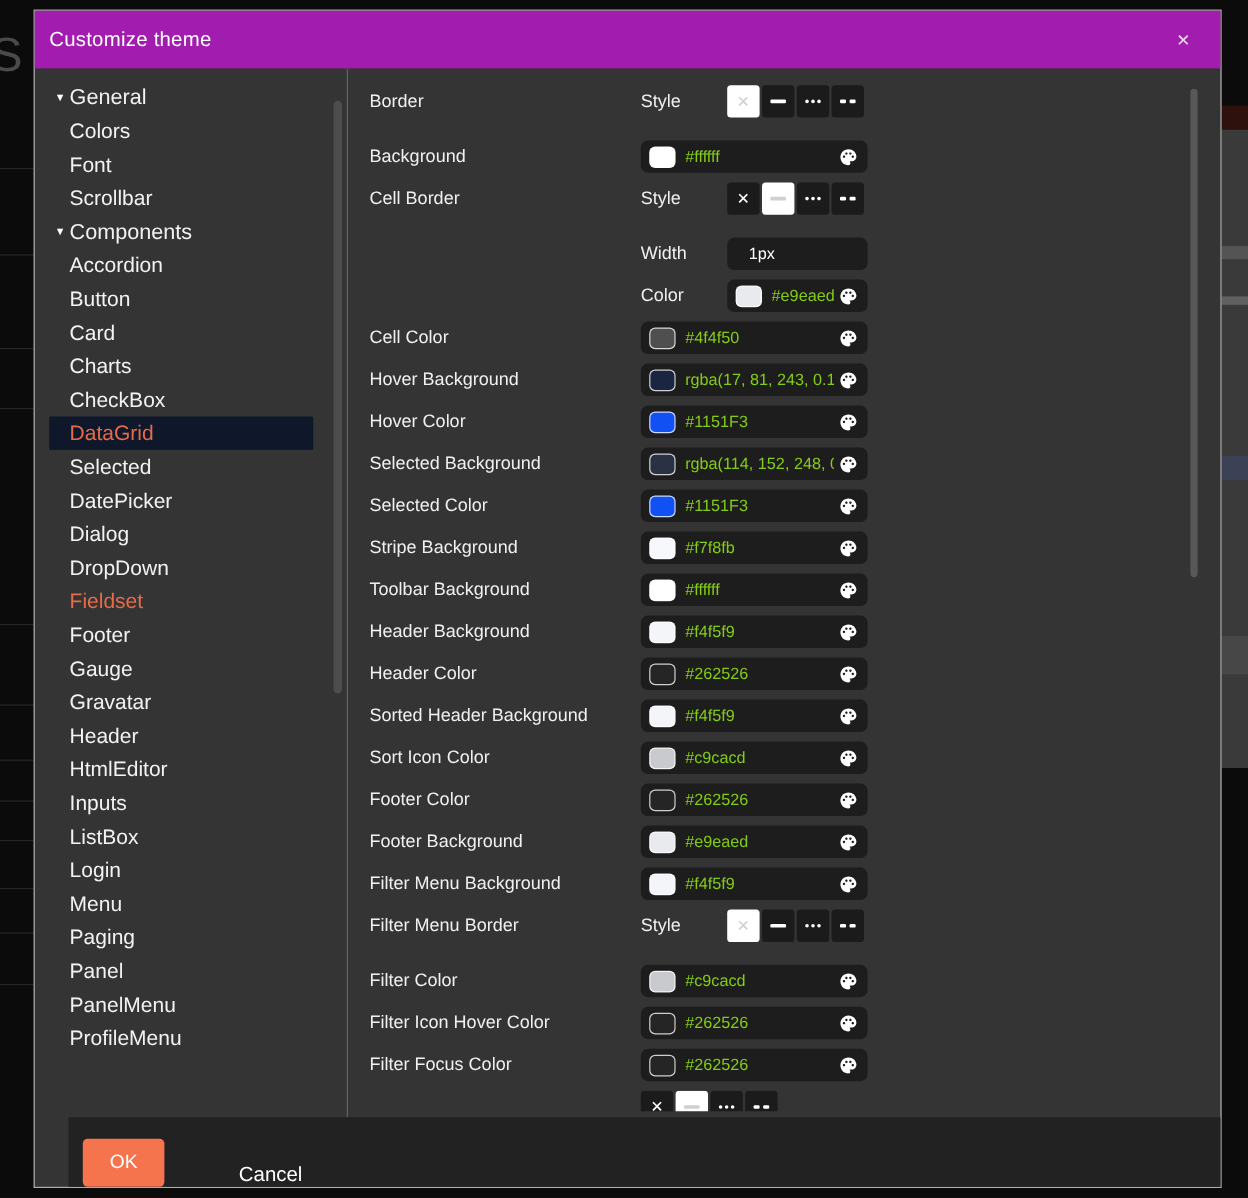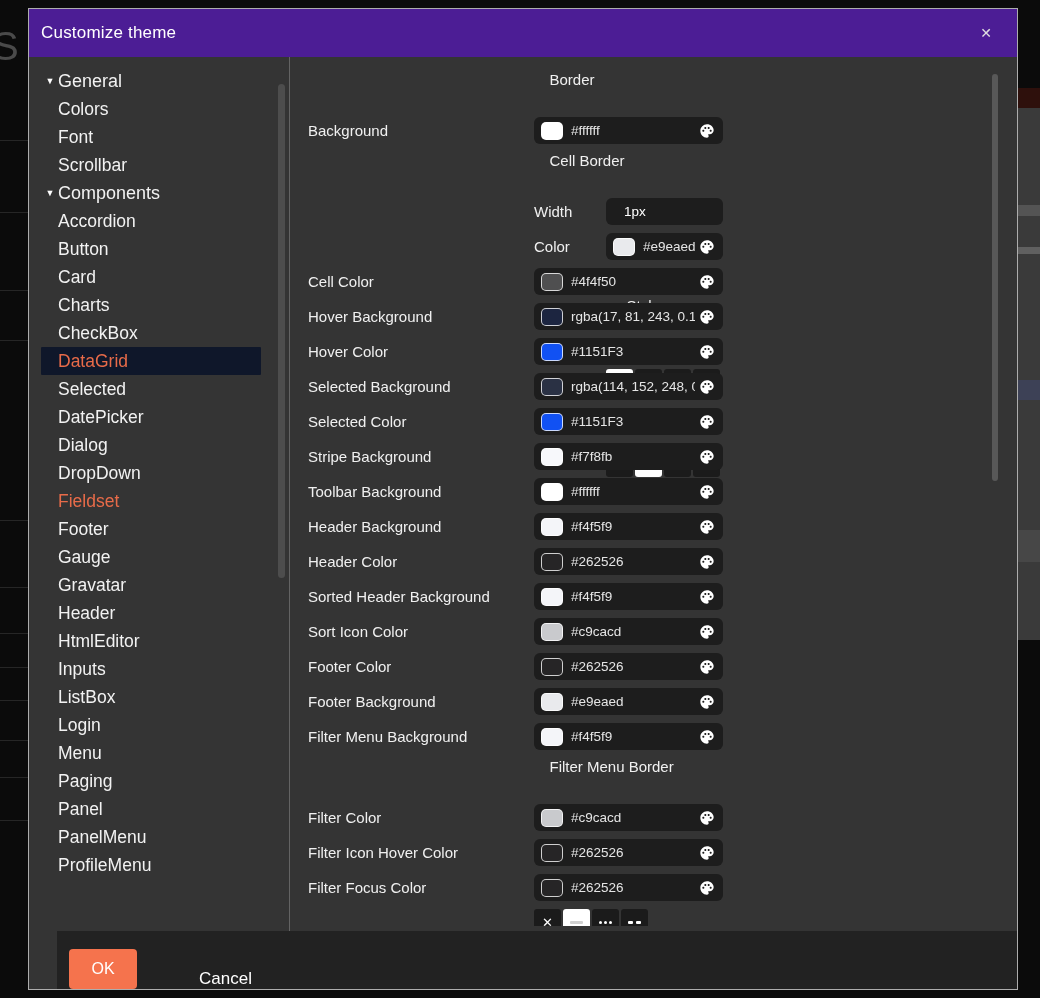--- a/index.html
+++ b/index.html
@@ -18,21 +18,21 @@
   .bd-line { position:absolute; left:0; width:28px; height:1px; background:#262626; }
   .bd-right-band  { position:absolute; left:1018px; width:22px; }
 
   
   .modal {
     position:absolute; left:28px; top:8px; width:990px; height:982px;
     background:#343434; border:1px solid #adadad;
     display:flex; flex-direction:column;
   }
   .titlebar {
-    height:48px; flex:0 0 48px; background:#4c1d95;
+    height:48px; flex:0 0 48px; background:#a21caf;
     display:flex; align-items:center; padding:0 20px 0 12px;
   }
   .title { font-size:17px; color:#ffffff; letter-spacing:.2px; }
   .close-btn {
     margin-left:auto; color:#e0e0e0; font-size:14px; cursor:pointer;
     width:22px; height:22px; display:flex; align-items:center; justify-content:center;
   }
 
   .content { flex:1 1 auto; display:flex; overflow:hidden; position:relative; }
 
@@ -55,39 +55,39 @@
   .side-item.selected { background:#0f172a; }
   .side-item.accent { color:#e86b49; }
   .side-scroll {
     position:absolute; right:4px; top:27px; width:7px; height:494px;
     background:#4d4d4d; border-radius:4px;
   }
 
   
   .formpanel { flex:1 1 auto; padding:14px 0 0 18px; overflow:hidden; position:relative; }
   .form-line { display:flex; align-items:center; margin-bottom:8px; height:27px; }
-  .form-line.stylegap { margin-bottom:19px;flex-direction:column; }
+  .form-line.stylegap { margin-bottom:19px; }
   .form-line.partial { height:17px; overflow:hidden; margin-bottom:0; align-items:flex-start; }
   .flabel {
     width:226px; flex:0 0 226px; font-size:15px; color:#f0f0f0; white-space:nowrap;
   }
   .sublabel { width:72px; flex:0 0 72px; font-size:15px; color:#f0f0f0; }
   .ctrl-full { width:189px; }
   .ctrl-narrow { width:117px; }
 
   .color-input {
     height:27px; background:#1d1d1d; border-radius:6px;
     display:flex; align-items:center; padding:0 8px 0 7px; cursor:pointer;
   }
   .swatch {
     width:22px; height:18px; border-radius:5px; flex:0 0 22px;
     border:1.5px solid rgba(255,255,255,.78);
   }
   .hexval {
-    font-size:13.5px; color:#e5e5e5; margin-left:8px; white-space:nowrap;
+    font-size:13.5px; color:#84cc16; margin-left:8px; white-space:nowrap;
     overflow:hidden; flex:1 1 auto;
   }
   .palette { flex:0 0 16px; margin-left:4px; display:flex; align-items:center; }
   .palette svg { display:block; }
 
   .text-input {
     height:27px; background:#1d1d1d; border-radius:6px; display:flex; align-items:center;
     padding:0 10px 0 18px; font-size:13.5px; color:#fff; cursor:text;
   }
 

